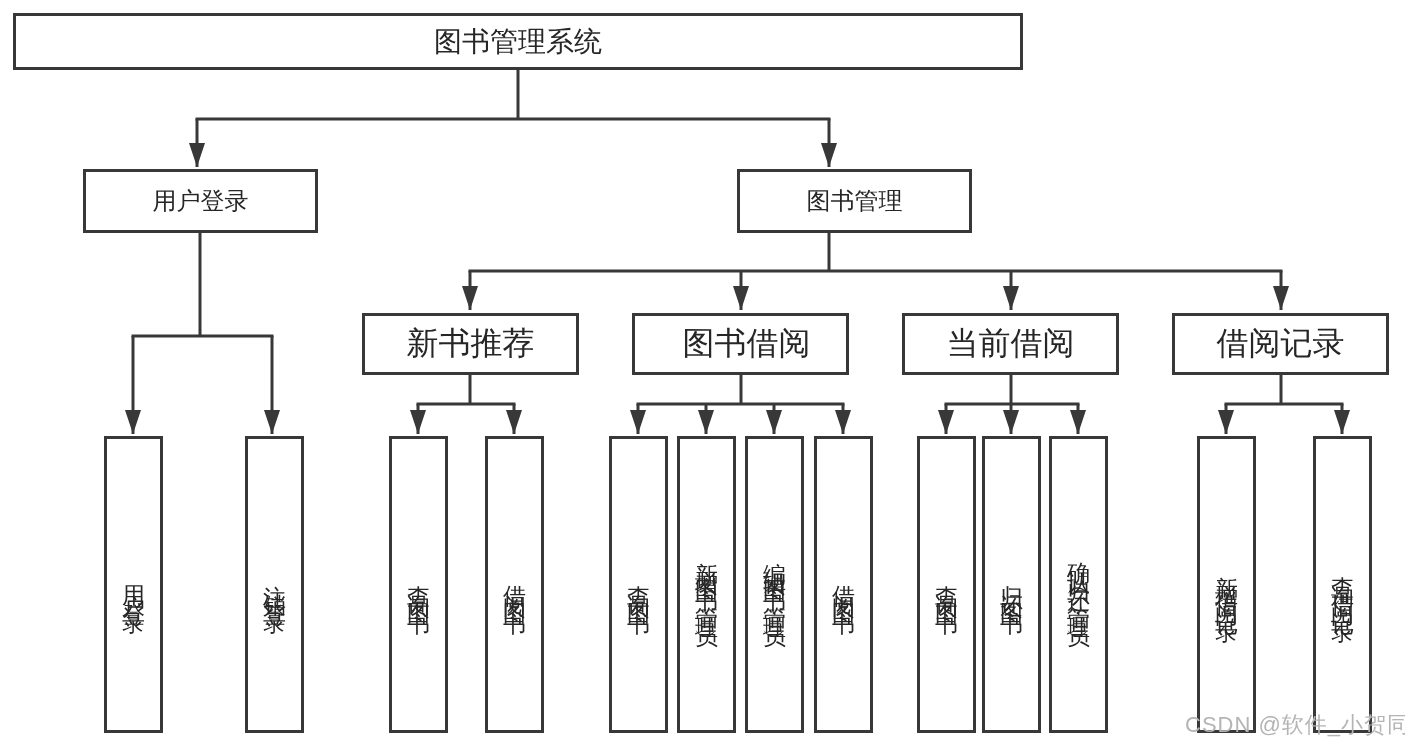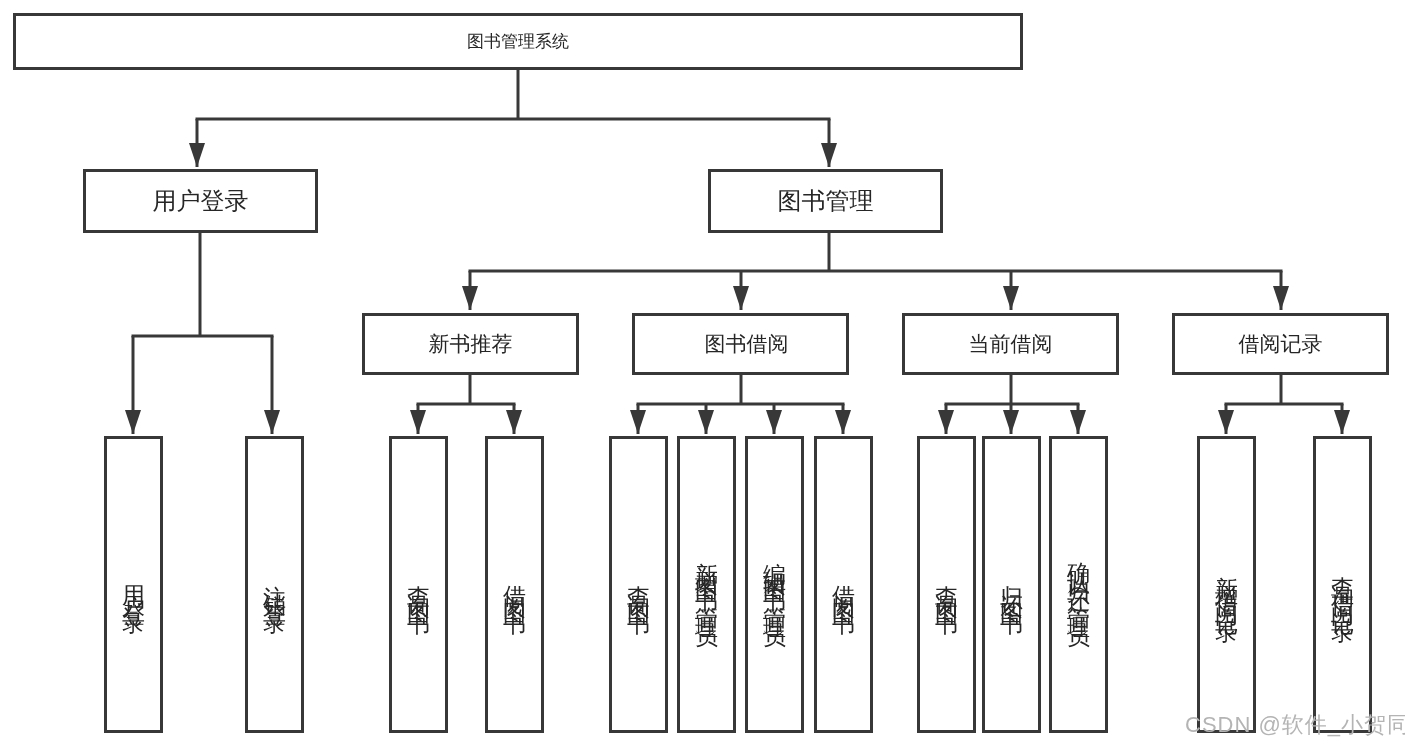--- a/index.html
+++ b/index.html
@@ -29,31 +29,31 @@
     background: #ffffff;
     border: 3px solid #383838;
     display: flex;
     align-items: center;
     justify-content: center;
     text-align: center;
   }
   .root-box {
     left: 13px; top: 13px;
     width: 1010px; height: 57px;
-    font-size: 17px;
+    font-size: 28px;
   }
   .l2-box {
     top: 169px;
     width: 235px; height: 64px;
     font-size: 24px;
   }
   .l3-box {
     top: 313px;
     width: 217px; height: 62px;
-    font-size: 21px;
+    font-size: 32px;
   }
   .leaf-box {
     top: 436px;
     width: 59px; height: 297px;
     font-size: 23px;
   }
   .leaf-box .vtext {
     writing-mode: vertical-rl;
     text-orientation: mixed;
     letter-spacing: 9px;
@@ -124,21 +124,21 @@
     </g>
   </svg>
 
   <div class="box root-box">
     <span>图书管理系统</span>
   </div>
 
   <div class="box l2-box" style="left:83px;">
     <span>用户登录</span>
   </div>
-  <div class="box l2-box" style="left:708px;">
+  <div class="box l2-box" style="left:737px;">
     <span>图书管理</span>
   </div>
 
   <div class="box l3-box" style="left:362px;">
     <span>新书推荐</span>
   </div>
   <div class="box l3-box" style="left:632px;padding-left:12px;">
     <span>图书借阅</span>
   </div>
   <div class="box l3-box" style="left:902px;text-align:right;">

